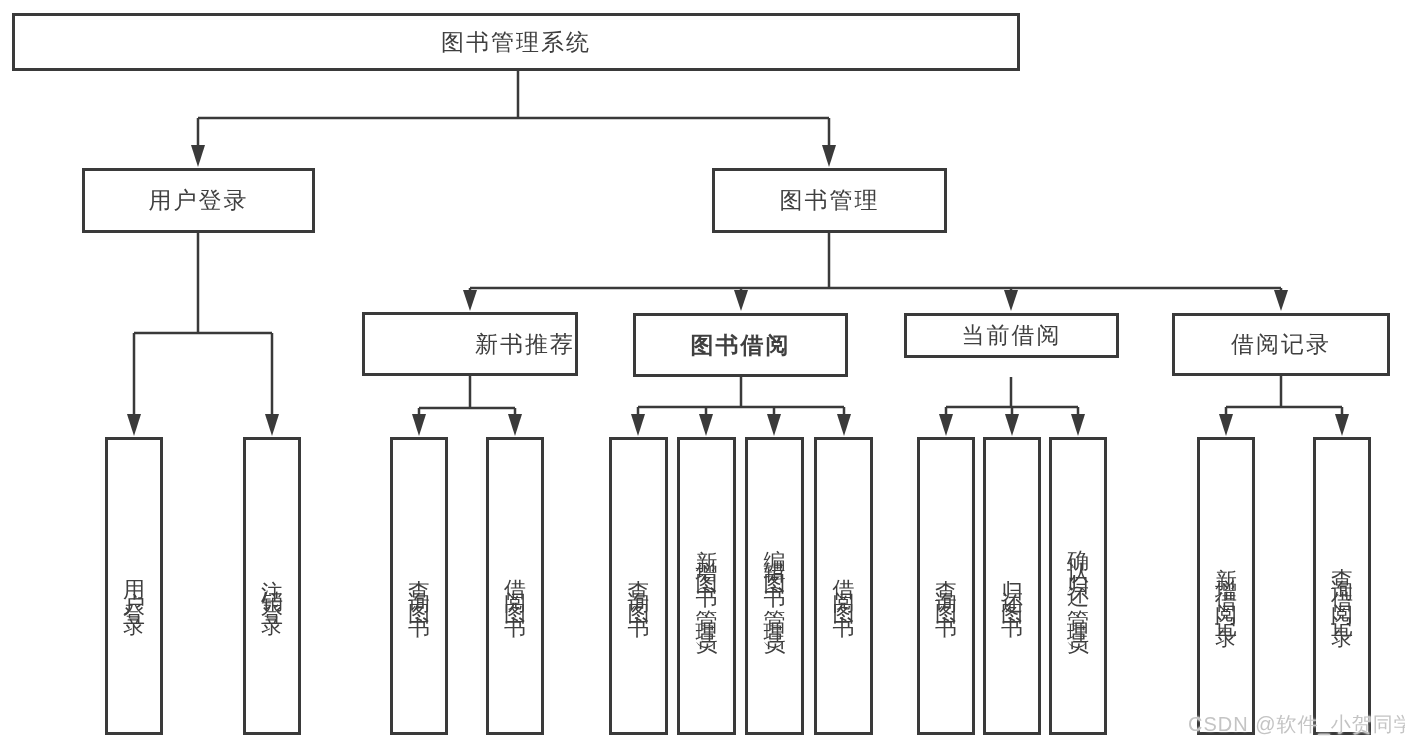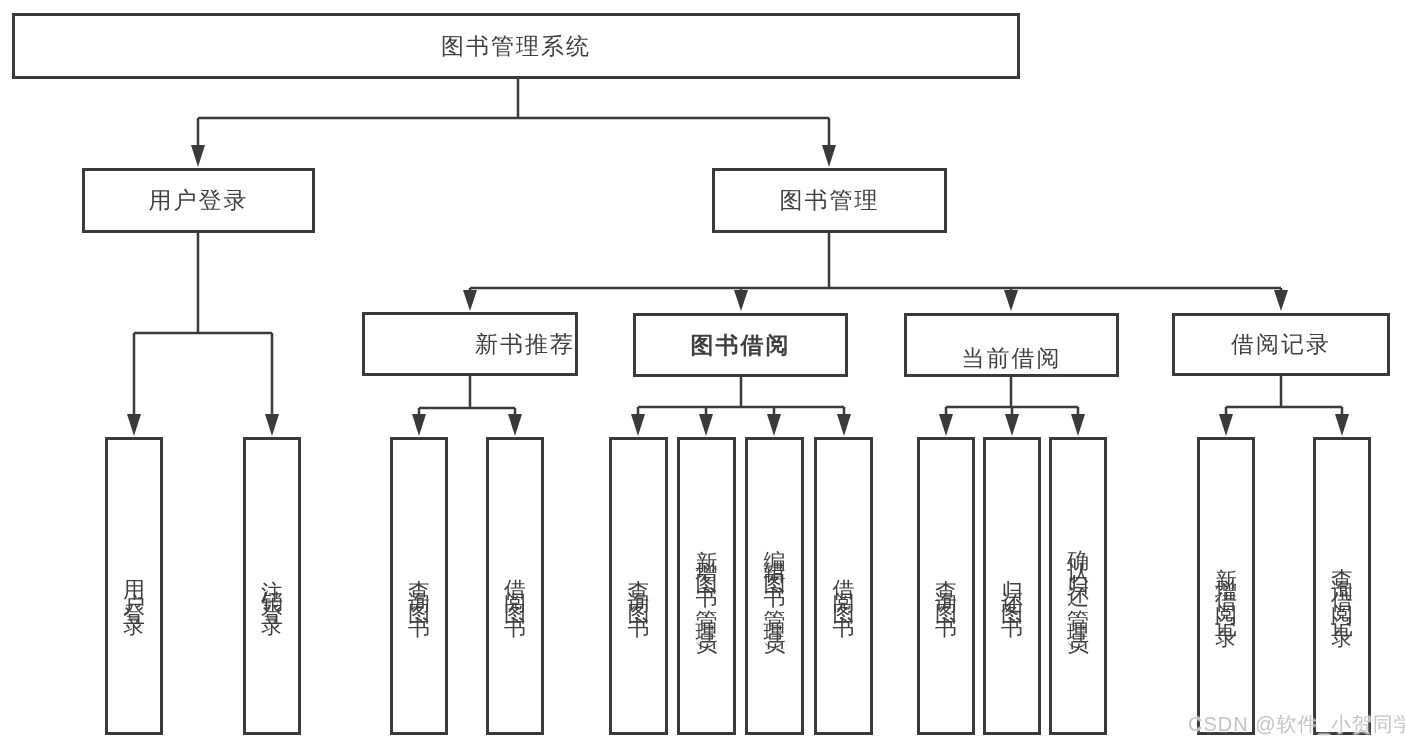--- a/index.html
+++ b/index.html
@@ -112,38 +112,38 @@
       <polygon points="1012,436 1005,414 1019,414"></polygon>
       <polygon points="1078,436 1071,414 1085,414"></polygon>
     </g>
     <g class="edge">
       <path d="M1281 376 L1281 407 M1226 407 L1342 407 M1226 407 L1226 416 M1342 407 L1342 416"></path>
       <polygon points="1226,436 1219,414 1233,414"></polygon>
       <polygon points="1342,436 1335,414 1349,414"></polygon>
     </g>
   </svg>
 
-  <div class="node" style="left:12px; top:13px; width:1008px; height:66px;">
+  <div class="node" style="left:12px; top:13px; width:1008px; height:58px;">
     <span class="label">图书管理系统</span>
   </div>
 
   <div class="node" style="left:82px; top:168px; width:233px; height:65px;">
     <span class="label">用户登录</span>
   </div>
   <div class="node" style="left:712px; top:168px; width:235px; height:65px;">
     <span class="label">图书管理</span>
   </div>
 
   <div class="node" style="left:362px; top:312px; width:216px; height:64px;justify-content:flex-end;">
     <span class="label">新书推荐</span>
   </div>
   <div class="node" style="left:633px; top:313px; width:215px; height:64px;font-weight:bold;">
     <span class="label">图书借阅</span>
   </div>
-  <div class="node" style="left:904px; top:313px; width:215px; height:64px;align-items:flex-end;">
+  <div class="node" style="left:904px; top:313px; width:215px; height:45px;">
     <span class="label">当前借阅</span>
   </div>
   <div class="node" style="left:1172px; top:313px; width:218px; height:63px;font-family:Liberation Serif, serif;">
     <span class="label">借阅记录</span>
   </div>
 
   <div class="node leaf" style="left:105px;">
     <span class="vlabel">用户登录</span>
   </div>
   <div class="node leaf" style="left:243px;">

